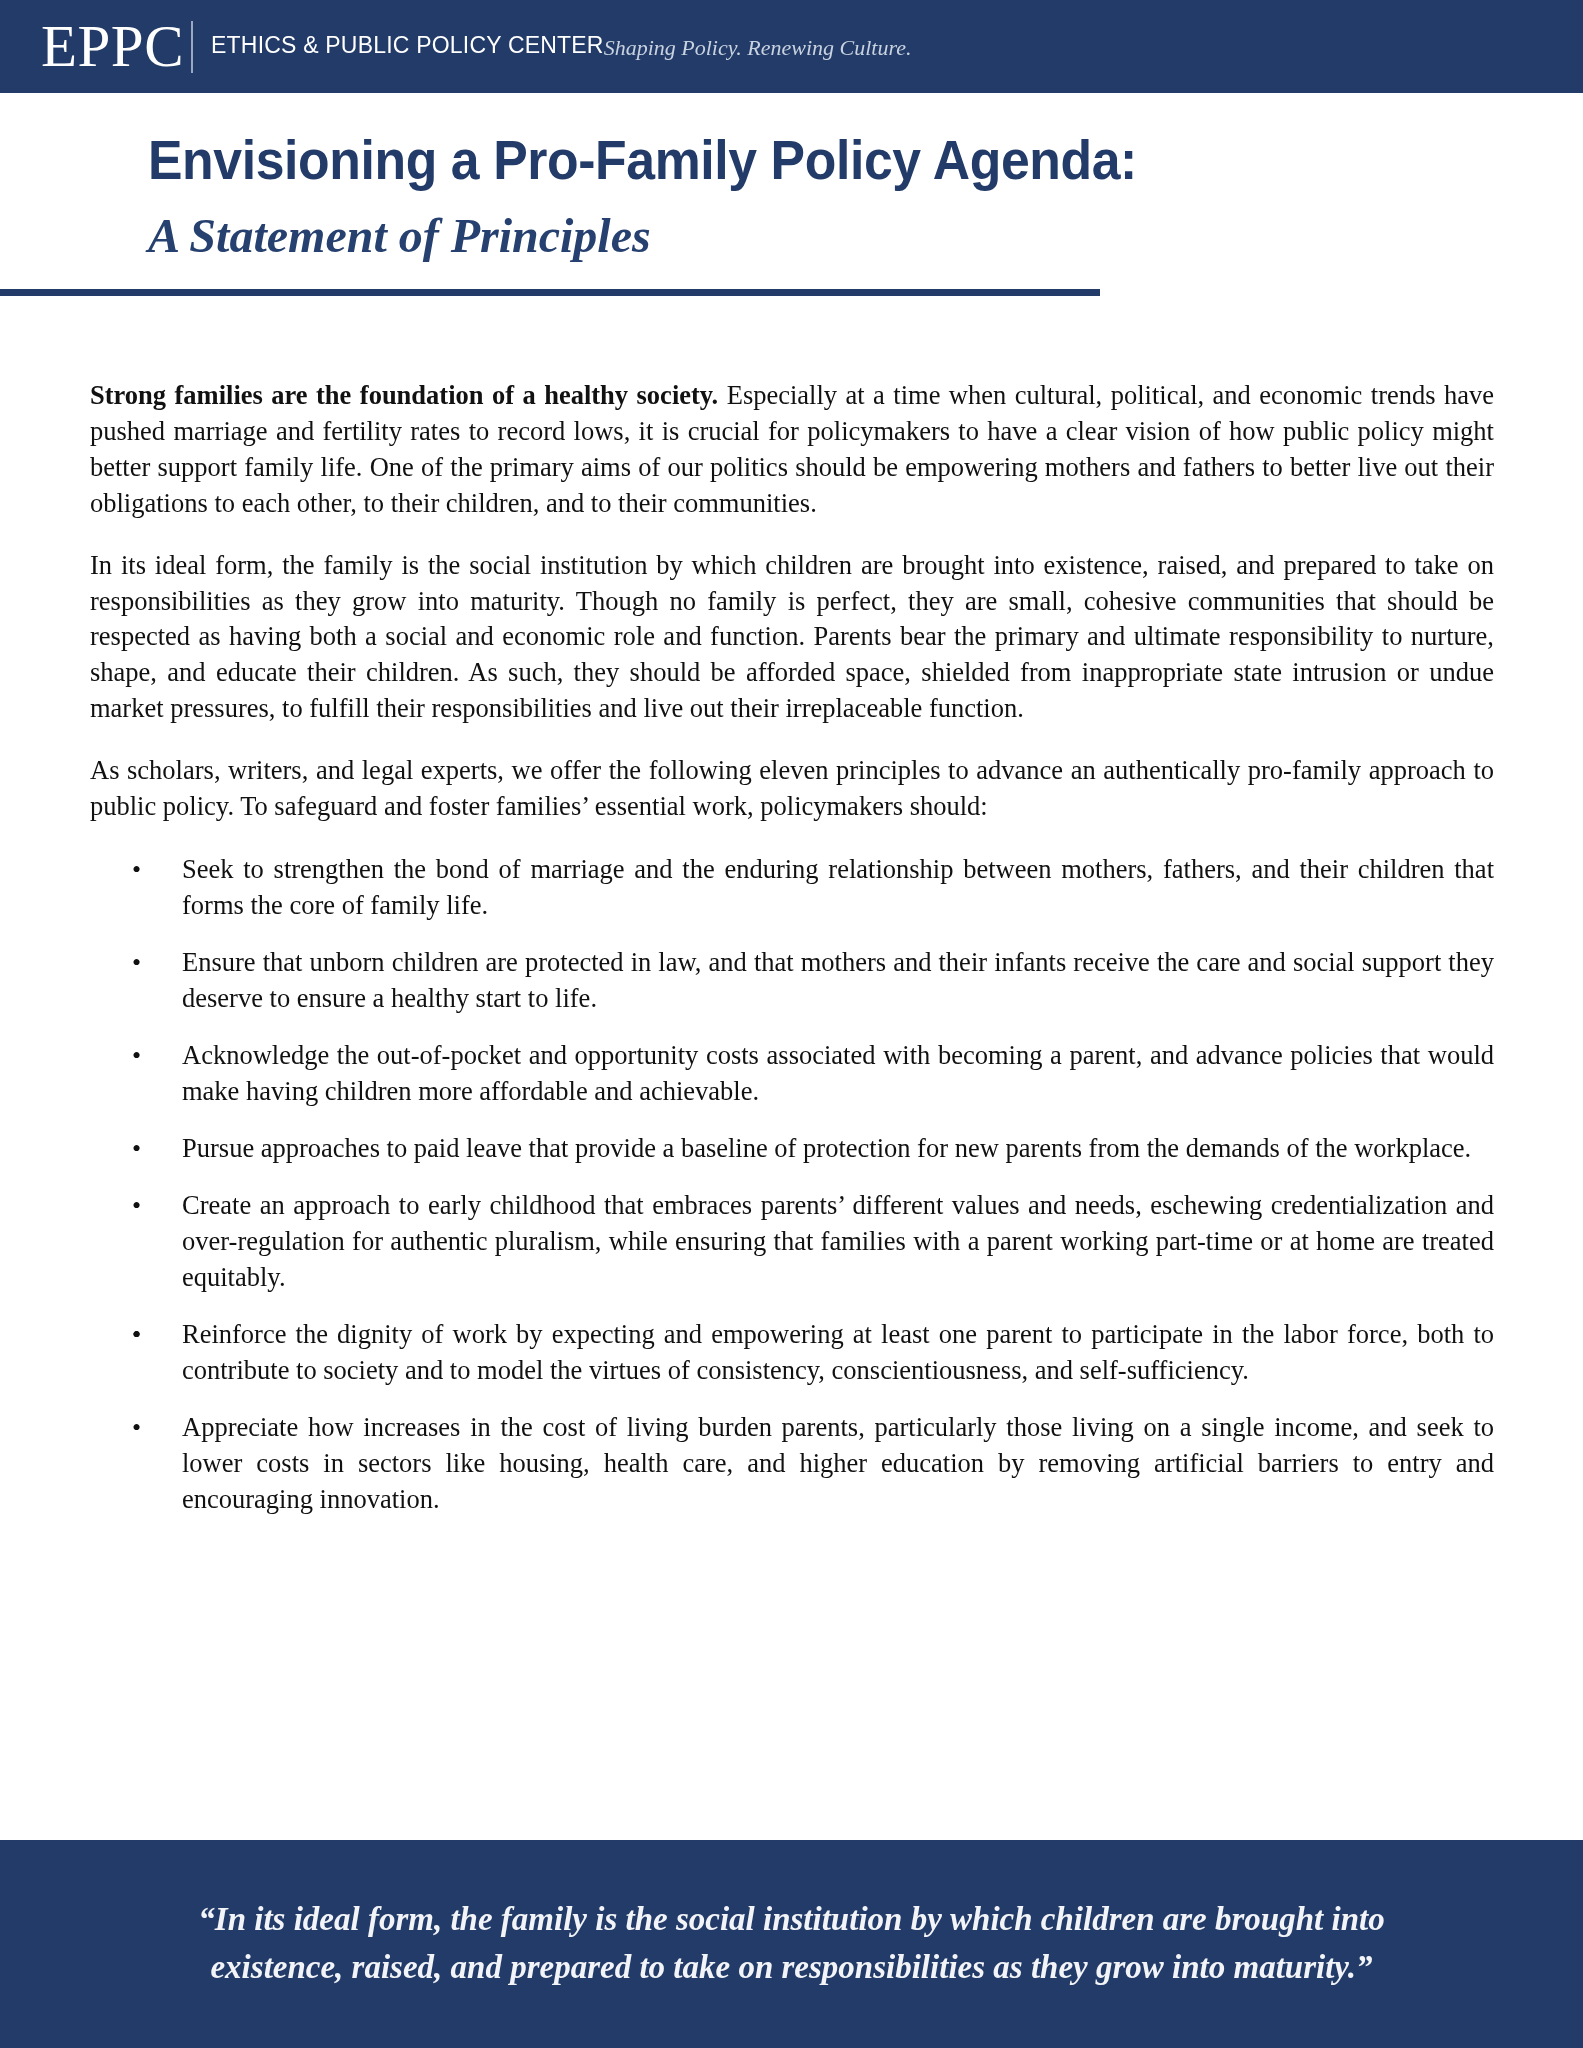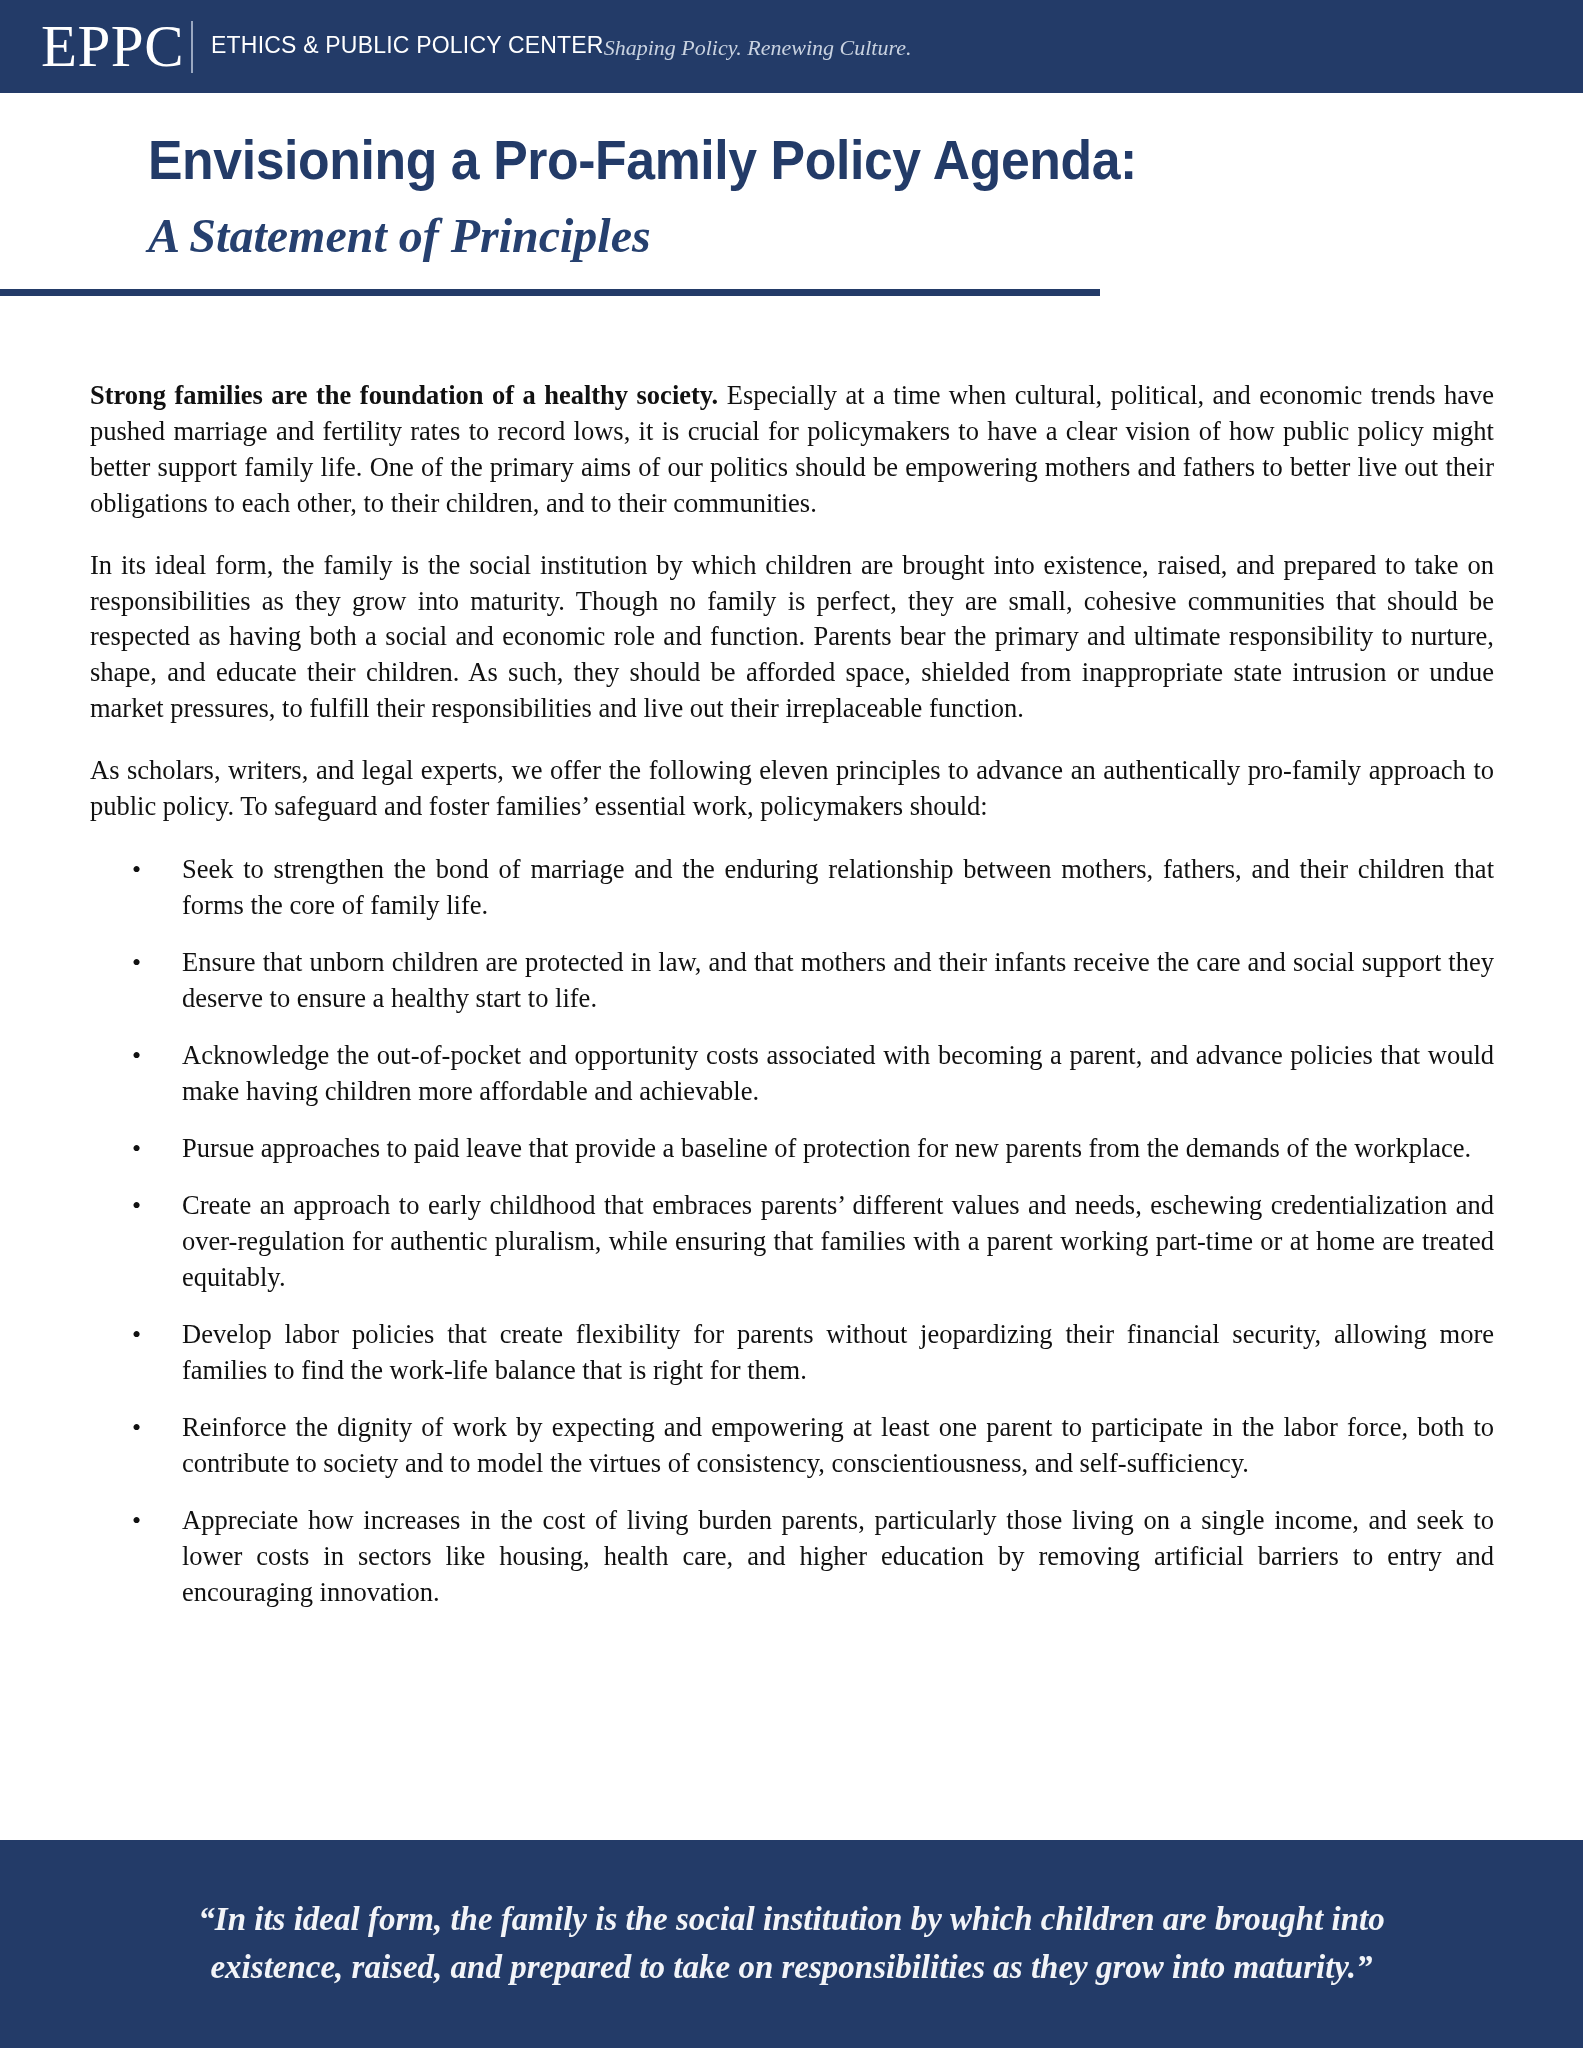--- a/index.html
+++ b/index.html
@@ -204,21 +204,21 @@
     <p class="body-par">In its ideal form, the family is the social institution by which children are brought into existence, raised, and prepared to take on responsibilities as they grow into maturity. Though no family is perfect, they are small, cohesive communities that should be respected as having both a social and economic role and function. Parents bear the primary and ultimate responsibility to nurture, shape, and educate their children. As such, they should be afforded space, shielded from inappropriate state intrusion or undue market pressures, to fulfill their responsibilities and live out their irreplaceable function.</p>
 
     <p class="body-par">As scholars, writers, and legal experts, we offer the following eleven principles to advance an authentically pro-family approach to public policy. To safeguard and foster families’ essential work, policymakers should:</p>
 
     <ul class="principles">
       <li><span class="bullet-dot">•</span><span>Seek to strengthen the bond of marriage and the enduring relationship between mothers, fathers, and their children that forms the core of family life.</span></li>
       <li><span class="bullet-dot">•</span><span>Ensure that unborn children are protected in law, and that mothers and their infants receive the care and social support they deserve to ensure a healthy start to life.</span></li>
       <li><span class="bullet-dot">•</span><span>Acknowledge the out-of-pocket and opportunity costs associated with becoming a parent, and advance policies that would make having children more affordable and achievable.</span></li>
       <li><span class="bullet-dot">•</span><span>Pursue approaches to paid leave that provide a baseline of protection for new parents from the demands of the workplace.</span></li>
       <li><span class="bullet-dot">•</span><span>Create an approach to early childhood that embraces parents’ different values and needs, eschewing credentialization and over-regulation for authentic pluralism, while ensuring that families with a parent working part-time or at home are treated equitably.</span></li>
-      <li><span class="bullet-dot">•</span><span>Develop labor policies that create flexibility for parents without jeopardizing their financial security, allowing more families to find the work-life balance that is right for them.</span></li>
+      <li><span class="bullet-dot">•</span></li>
       <li><span class="bullet-dot">•</span><span>Reinforce the dignity of work by expecting and empowering at least one parent to participate in the labor force, both to contribute to society and to model the virtues of consistency, conscientiousness, and self-sufficiency.</span></li>
       <li><span class="bullet-dot">•</span><span>Appreciate how increases in the cost of living burden parents, particularly those living on a single income, and seek to lower costs in sectors like housing, health care, and higher education by removing artificial barriers to entry and encouraging innovation.</span></li>
     </ul>
 
   </div>
 
   <div class="footer-band">
     <p class="footer-quote">“In its ideal form, the family is the social institution by which children are brought into existence, raised, and prepared to take on responsibilities as they grow into maturity.”</p>
   </div>
 

